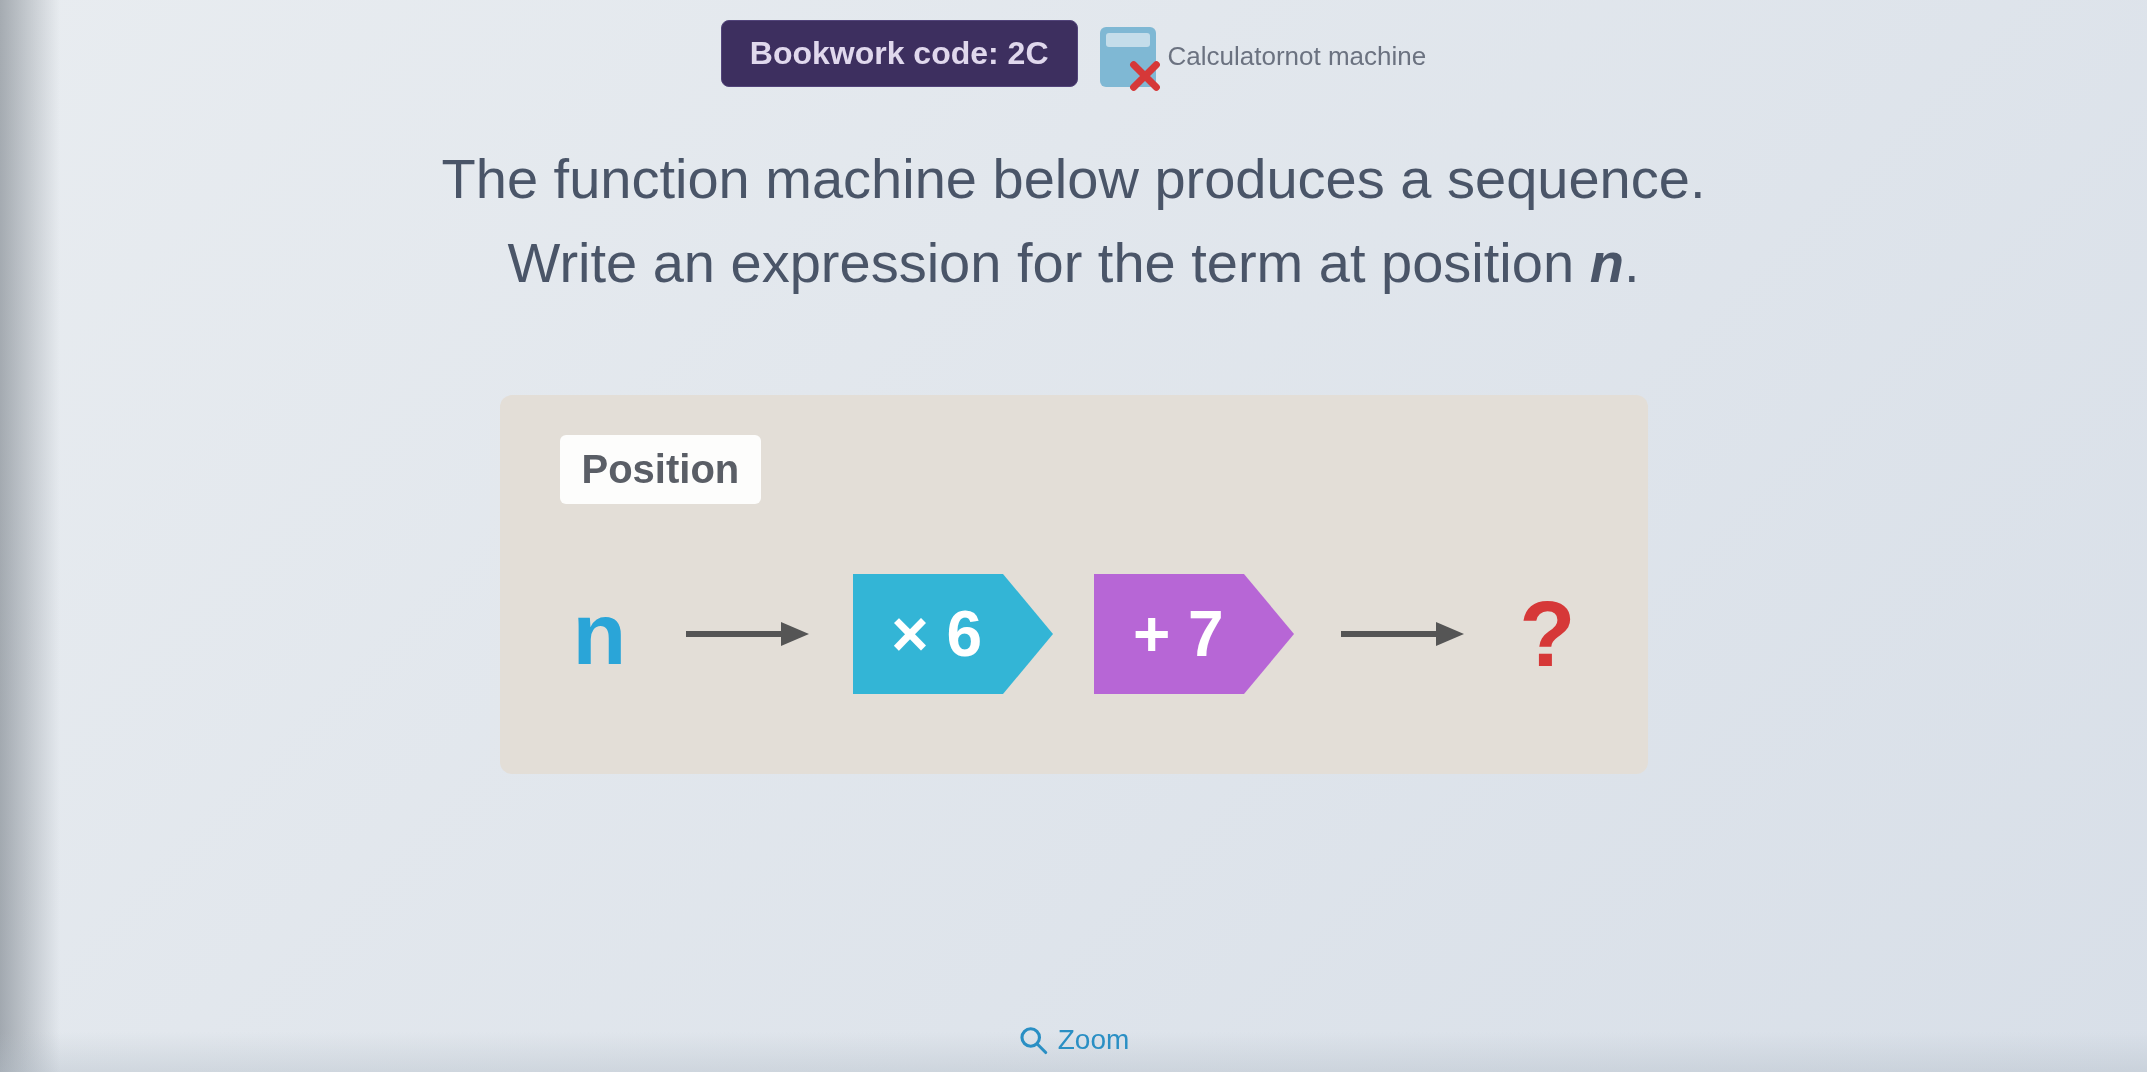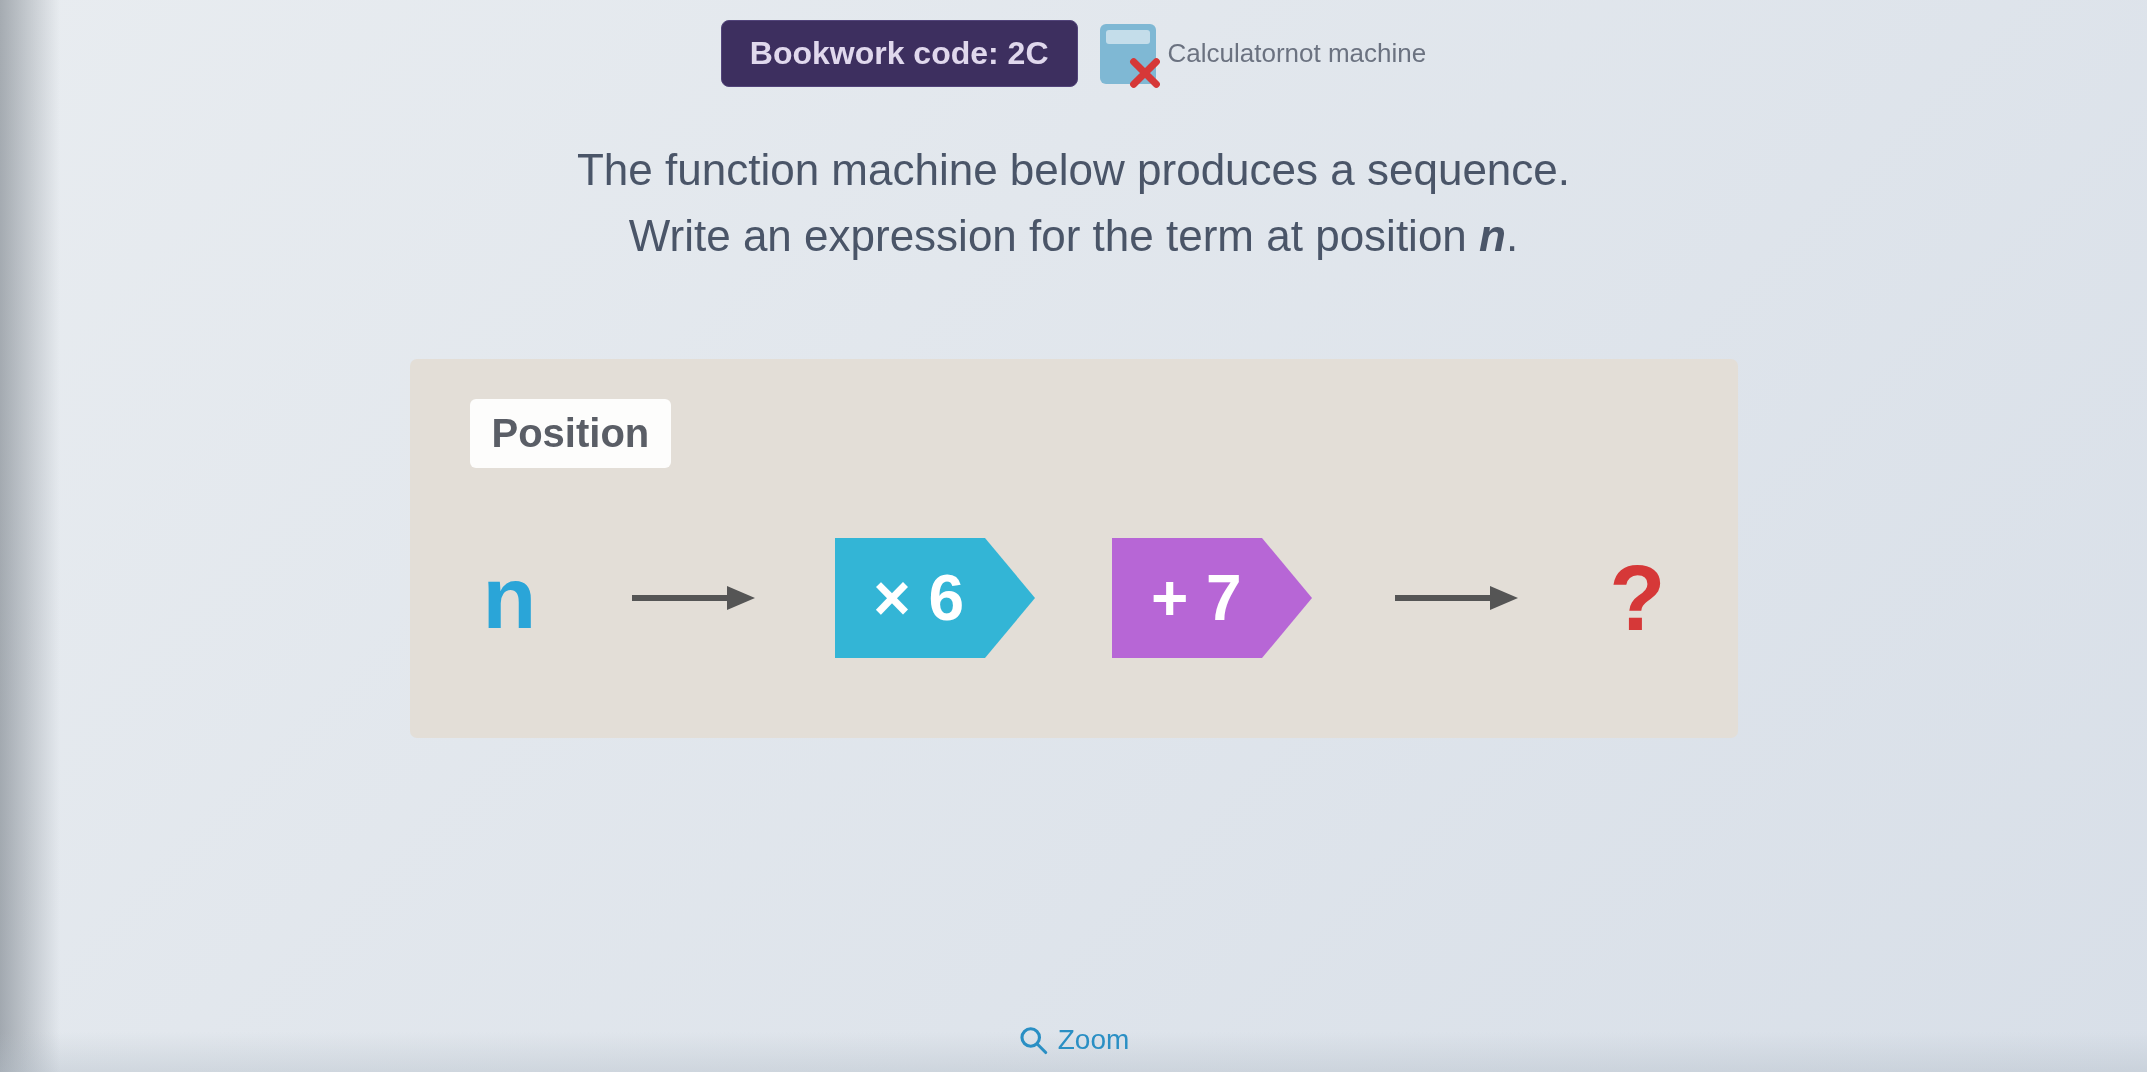--- a/index.html
+++ b/index.html
@@ -16,21 +16,21 @@
       display: flex;
       flex-direction: column;
       align-items: center;
       padding-top: 20px;
       position: relative;
       overflow: hidden;
     }
     
     .header-row {
       display: flex;
-      align-items: center;
+      align-items: flex-end;
       gap: 22px;
       margin-bottom: 50px;
     }
     
     .bookwork-badge {
       background: #3d2f5f;
       color: #e0d8ed;
       padding: 14px 28px;
       border-radius: 8px;
       font-size: 32px;
@@ -76,36 +76,36 @@
       display: flex;
       flex-direction: row;
       color: #6b7280;
       font-size: 26px;
       line-height: 1.2;
     }
     
     .question-text {
       text-align: center;
       color: #4a5568;
-      font-size: 44px;
+      font-size: 56px;
       line-height: 1.5;
       margin-bottom: 90px;
       max-width: 1400px;
     }
     
     .question-text .var-n {
       font-style: italic;
       font-weight: bold;
     }
     
     .machine-panel {
       background: #e3ded7;
-      border-radius: 7px;
+      border-radius: 12px;
       padding: 40px 60px 80px 60px;
-      width: 1328px;
+      width: 1148px;
       position: relative;
     }
     
     .labels-row {
       display: flex;
       justify-content: space-between;
       margin-bottom: 70px;
     }
     
     .label-box {

